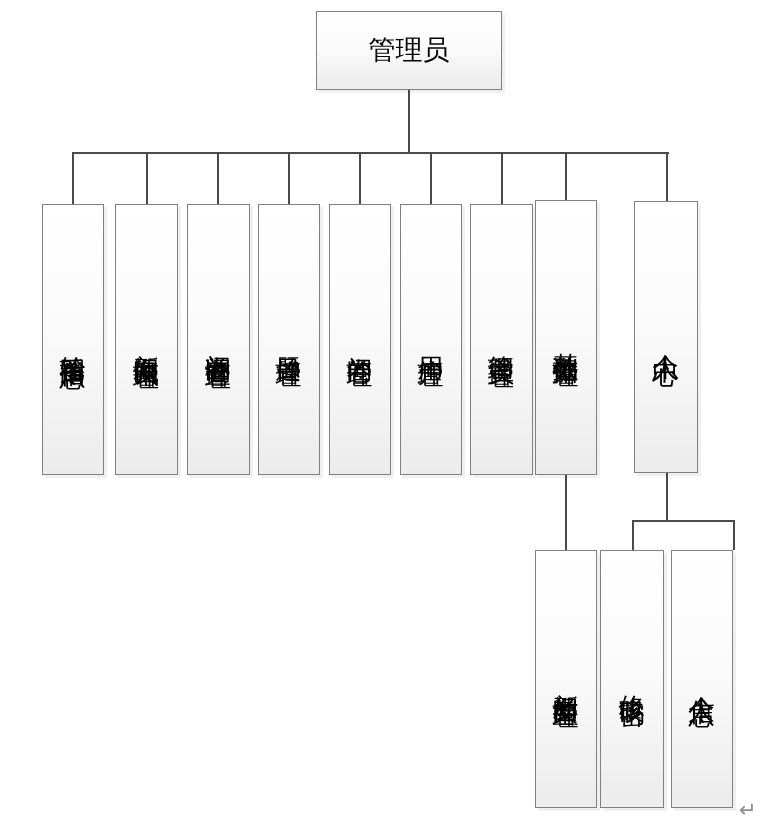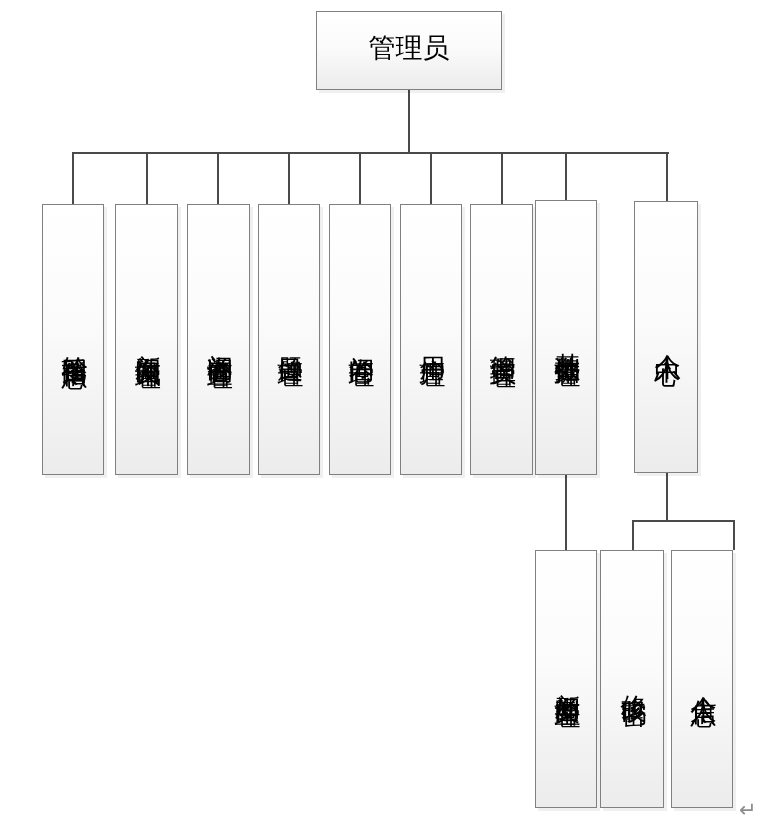--- a/index.html
+++ b/index.html
@@ -43,21 +43,20 @@
     justify-content: center;
     color: #000000;
   }
 
   .node .label {
     display: block;
     text-align: right;
     line-height: 1.06;
     letter-spacing: 0;
     color: #000000;
-    font-family: Liberation Mono, monospace;
   }
 
   
   .node.horiz .label {
     writing-mode: horizontal-tb;
     font-size: 27px;
   }
 
   
   .node.vert .label {

